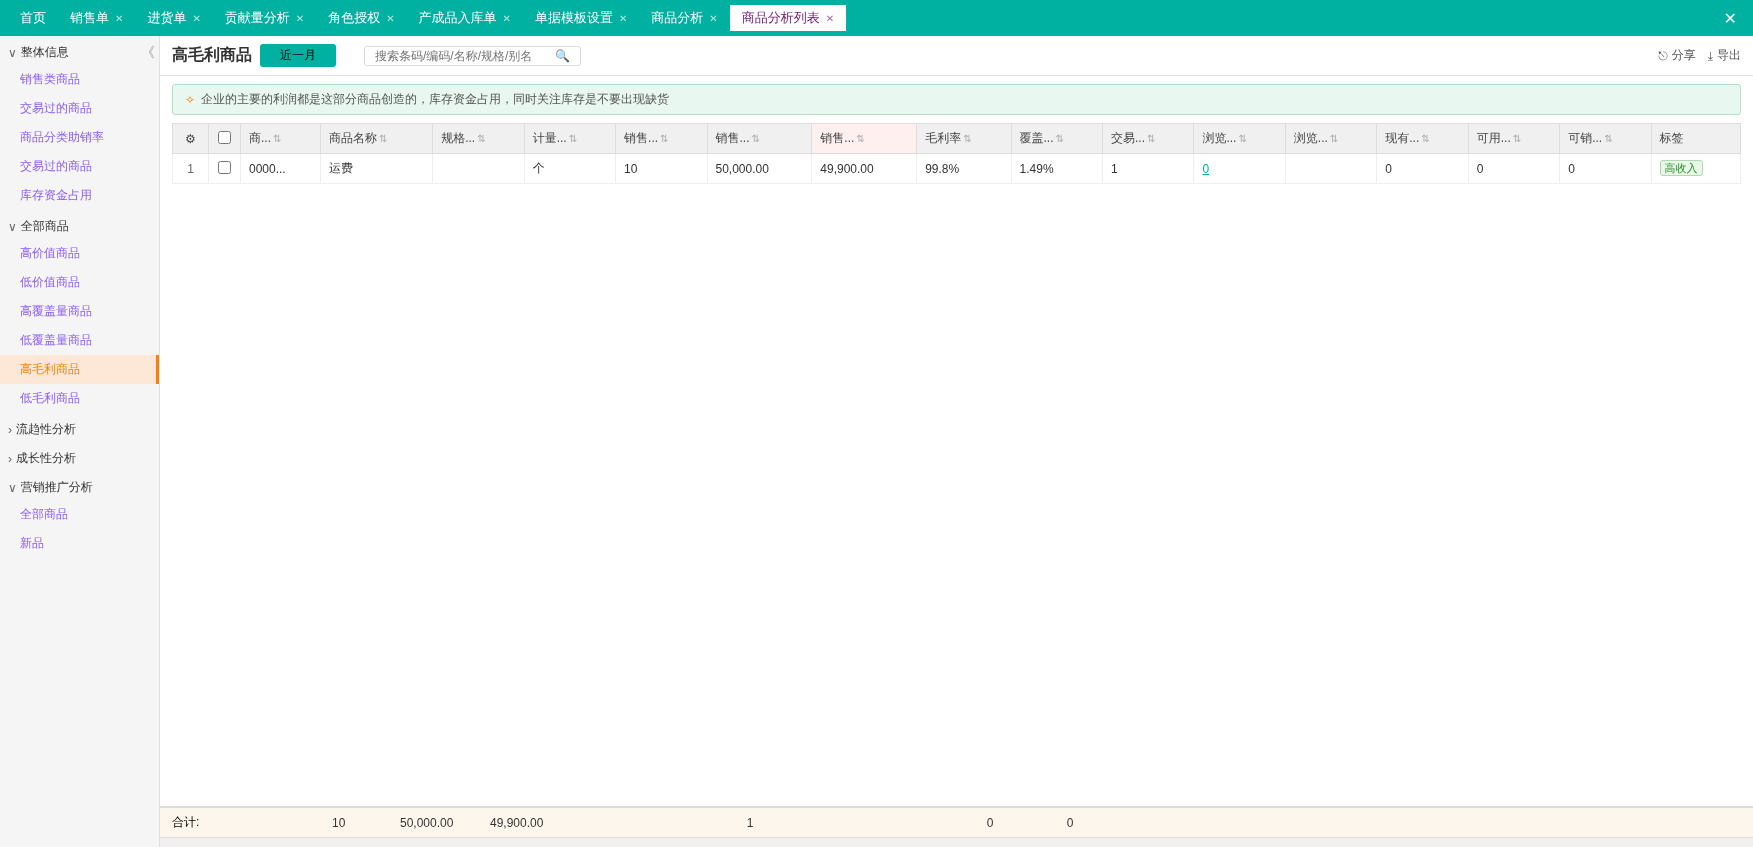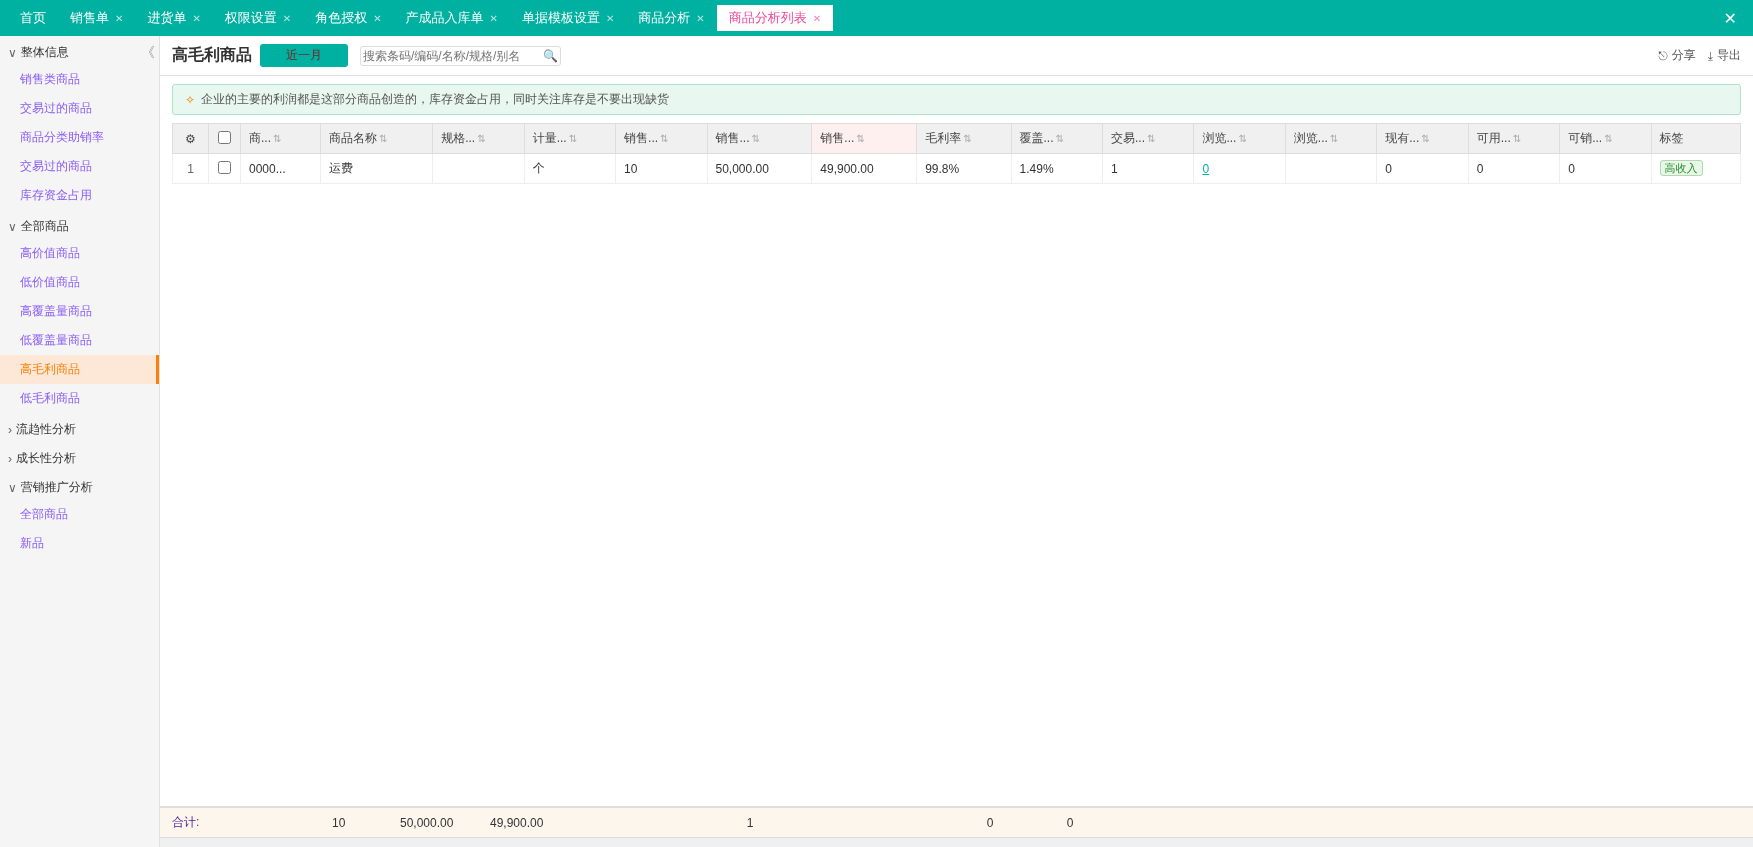--- a/index.html
+++ b/index.html
@@ -21,21 +21,21 @@
       display: flex;
       align-items: center;
       cursor: pointer;
       white-space: nowrap;
       font-size: 13px;
       color: #fff;
       position: relative;
     }
     .top-nav .nav-item.active {
       background: #fff;
-      color: #ec4899;
+      color: #701a75;
     }
     .top-nav .nav-item .close-icon {
       margin-left: 6px;
       font-size: 10px;
       cursor: pointer;
       opacity: 0.7;
     }
     .top-nav .close-all {
       margin-left: auto;
       cursor: pointer;
@@ -105,34 +105,34 @@
       background: #fff;
       gap: 8px;
     }
     .content-title {
       font-size: 16px;
       font-weight: bold;
       color: #333;
     }
     .period-btn {
       background: #00b0a0;
-      color: #7f1d1d;
+      color: #000000;
       border: none;
       border-radius: 3px;
-      padding: 3px 26px;
+      padding: 3px 20px;
       font-size: 12px;
       cursor: pointer;
     }
     .search-box {
       display: flex;
       align-items: center;
       border: 1px solid #ddd;
       border-radius: 3px;
-      padding: 2px 2px;
-      margin-left: 4px;
+      padding: 2px 10px;
+      margin-left: 20px;
     }
     .search-box input {
       border: none;
       outline: none;
       font-size: 12px;
       width: 180px;
       color: #999;
     }
     .search-icon { color: #999; cursor: pointer; }
     .header-actions { margin-left: auto; display: flex; gap: 12px; align-items: center; }
@@ -210,21 +210,21 @@
     .table-footer {
       border-top: 2px solid #ddd;
       background: #fdf6ec;
       padding: 6px 12px;
       display: flex;
       align-items: center;
       font-size: 12px;
       color: #333;
       flex-shrink: 0;
     }
-    .footer-label { width: 160px; color: #4c1d95; }
+    .footer-label { width: 160px; color: #000000; }
     .footer-cells {
       flex: 1;
       display: flex;
       align-items: center;
     }
 
     
     .scrollbar-area {
       height: 10px;
       background: #f0f0f0;
@@ -243,21 +243,21 @@
   </div>
   <div class="nav-item">
     <span>销售单</span>
     <span class="close-icon">✕</span>
   </div>
   <div class="nav-item">
     <span>进货单</span>
     <span class="close-icon">✕</span>
   </div>
   <div class="nav-item">
-    <span>权限设置</span>
+    <span>贡献量分析</span>
     <span class="close-icon">✕</span>
   </div>
   <div class="nav-item">
     <span>角色授权</span>
     <span class="close-icon">✕</span>
   </div>
   <div class="nav-item">
     <span>产成品入库单</span>
     <span class="close-icon">✕</span>
   </div>

